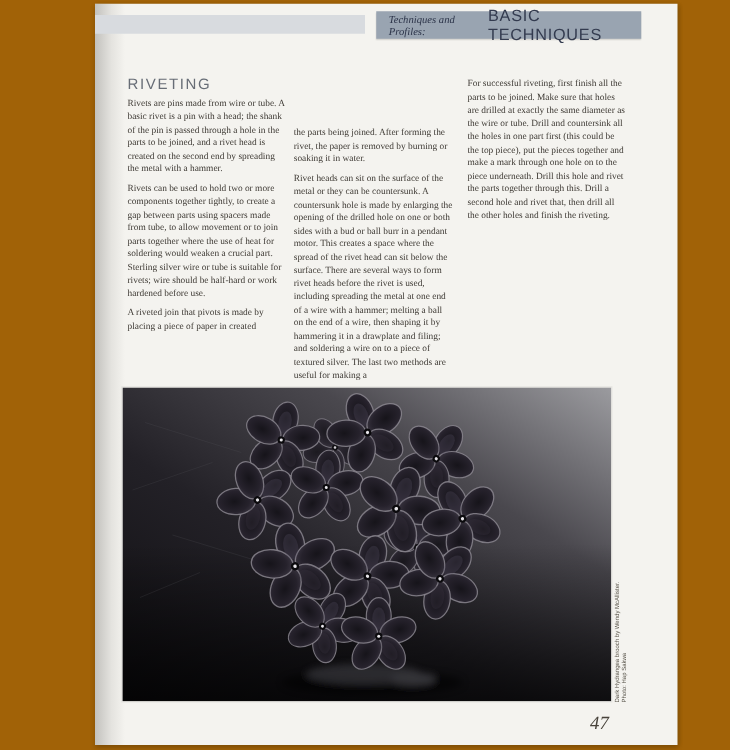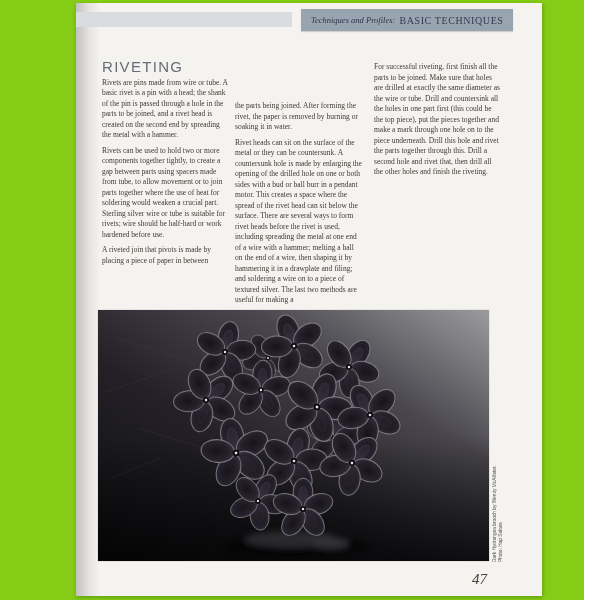--- a/index.html
+++ b/index.html
@@ -1,45 +1,45 @@
 <!DOCTYPE html>
 <html><head>
 <meta charset="utf-8">
 <style>
   * { margin:0; padding:0; box-sizing:border-box; }
   html,body { width:600px; height:600px; background:#ffffff; overflow:hidden;
               font-family:"Liberation Serif", serif; }
-  #stage { position:relative; width:584px; height:600px; background:#84cc16; }
+  #stage { position:relative; width:584px; height:600px; background:#a16207; }
 
   
   .page { position:absolute; left:76px; top:3px; width:466px; height:593px;
           background:#f4f3ef;
           box-shadow: 0 2px 4px rgba(0,0,0,0.18), 2px 0 3px rgba(0,0,0,0.08); }
   .gutter { position:absolute; left:0; top:0; width:24px; height:100%;
             background:linear-gradient(to right, rgba(90,88,84,0.32), rgba(90,88,84,0.10) 55%, rgba(90,88,84,0)); }
 
   
   .band-light { position:absolute; left:0px; top:9px; width:216px; height:15px;
                 background:#d8dbdf; }
   .band-dark  { position:absolute; left:225px; top:6px; width:212px; height:22px;
                 background:#99a4b1; display:flex; align-items:center; padding-left:10px;
                 box-shadow:0 1px 1px rgba(0,0,0,0.15); }
   .band-dark .series { font-family:"Liberation Serif", serif; font-style:italic;
                        font-size:8.5px; color:#2c3449; margin-right:4px; }
-  .band-dark .section { font-family:Liberation Serif, serif; font-size:10px;
+  .band-dark .section { font-family:Liberation Sans, sans-serif; font-size:13px;
                         letter-spacing:0.6px; color:#333b4f; }
 
   
   .col { position:absolute; top:59px; width:128px; color:#3e3a34;
          font-size:7.5px; line-height:10.5px; text-align:left; }
   .col p { margin:0 0 5px 0; }
   .col1 { left:26px; }
   .col2 { left:159px;margin-top:39px; }
   .col3 { left:298px; }
-  .heading { font-family:"Liberation Sans", sans-serif; font-size:15px; font-weight:500;
+  .heading { font-family:"Liberation Sans", sans-serif; font-size:12px; font-weight:500;
              letter-spacing:1.3px; color:#676d76; margin:0 0 5px 0; }
 
   
   .photo { position:absolute; left:22px; top:307px; width:391px; height:251px;
            box-shadow:0 0 0 1px rgba(0,0,0,0.06); }
   .photo svg { display:block; width:100%; height:100%; }
 
   
   .caption { position:absolute; left:416px; top:559px; width:110px;
              transform:rotate(-90deg); transform-origin:0 0;
@@ -60,21 +60,21 @@
     <div class="band-light"></div>
     <div class="band-dark">
       <span class="series">Techniques and Profiles:</span>
       <span class="section">BASIC TECHNIQUES</span>
     </div>
 
     <div class="col col1">
       <div class="heading">RIVETING</div>
       <p>Rivets are pins made from wire or tube. A basic rivet is a pin with a head; the shank of the pin is passed through a hole in the parts to be joined, and a rivet head is created on the second end by spreading the metal with a hammer.</p>
       <p>Rivets can be used to hold two or more components together tightly, to create a gap between parts using spacers made from tube, to allow movement or to join parts together where the use of heat for soldering would weaken a crucial part. Sterling silver wire or tube is suitable for rivets; wire should be half-hard or work hardened before use.</p>
-      <p>A riveted join that pivots is made by placing a piece of paper in between</p>
+      <p>A riveted join that pivots is made by placing a piece of paper in created</p>
     </div>
 
     <div class="col col2">
       <p>the parts being joined. After forming the rivet, the paper is removed by burning or soaking it in water.</p>
       <p>Rivet heads can sit on the surface of the metal or they can be countersunk. A countersunk hole is made by enlarging the opening of the drilled hole on one or both sides with a bud or ball burr in a pendant motor. This creates a space where the spread of the rivet head can sit below the surface. There are several ways to form rivet heads before the rivet is used, including spreading the metal at one end of a wire with a hammer; melting a ball on the end of a wire, then shaping it by hammering it in a drawplate and filing; and soldering a wire on to a piece of textured silver. The last two methods are useful for making a</p>
     </div>
 
     <div class="col col3">
       <p>For successful riveting, first finish all the parts to be joined. Make sure that holes are drilled at exactly the same diameter as the wire or tube. Drill and countersink all the holes in one part first (this could be the top piece), put the pieces together and make a mark through one hole on to the piece underneath. Drill this hole and rivet the parts together through this. Drill a second hole and rivet that, then drill all the other holes and finish the riveting.</p>
     </div>

